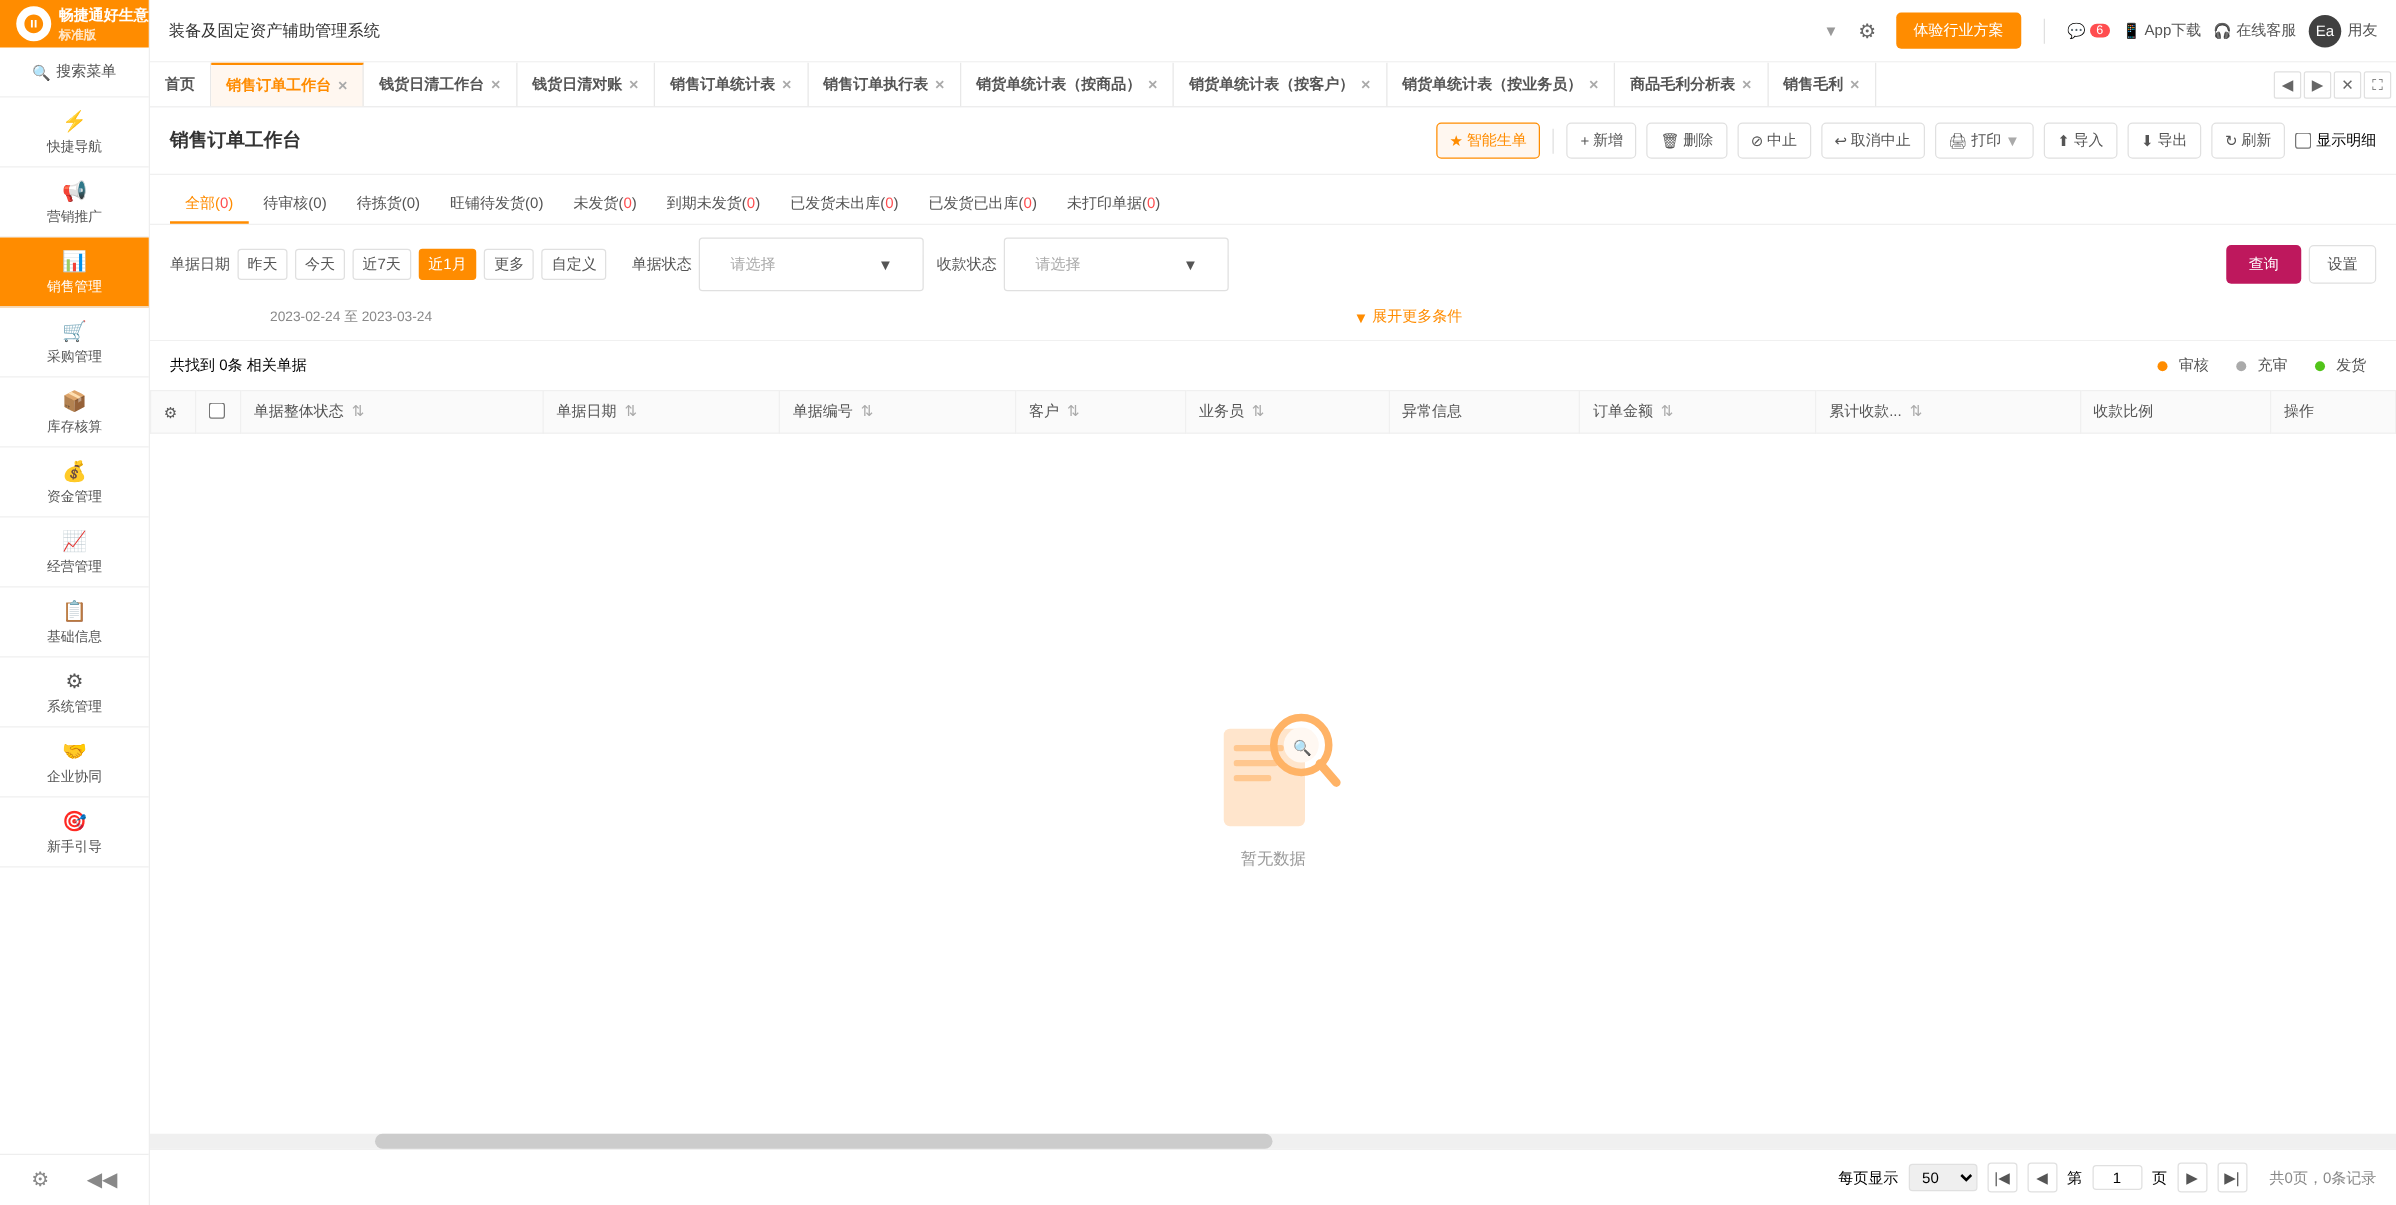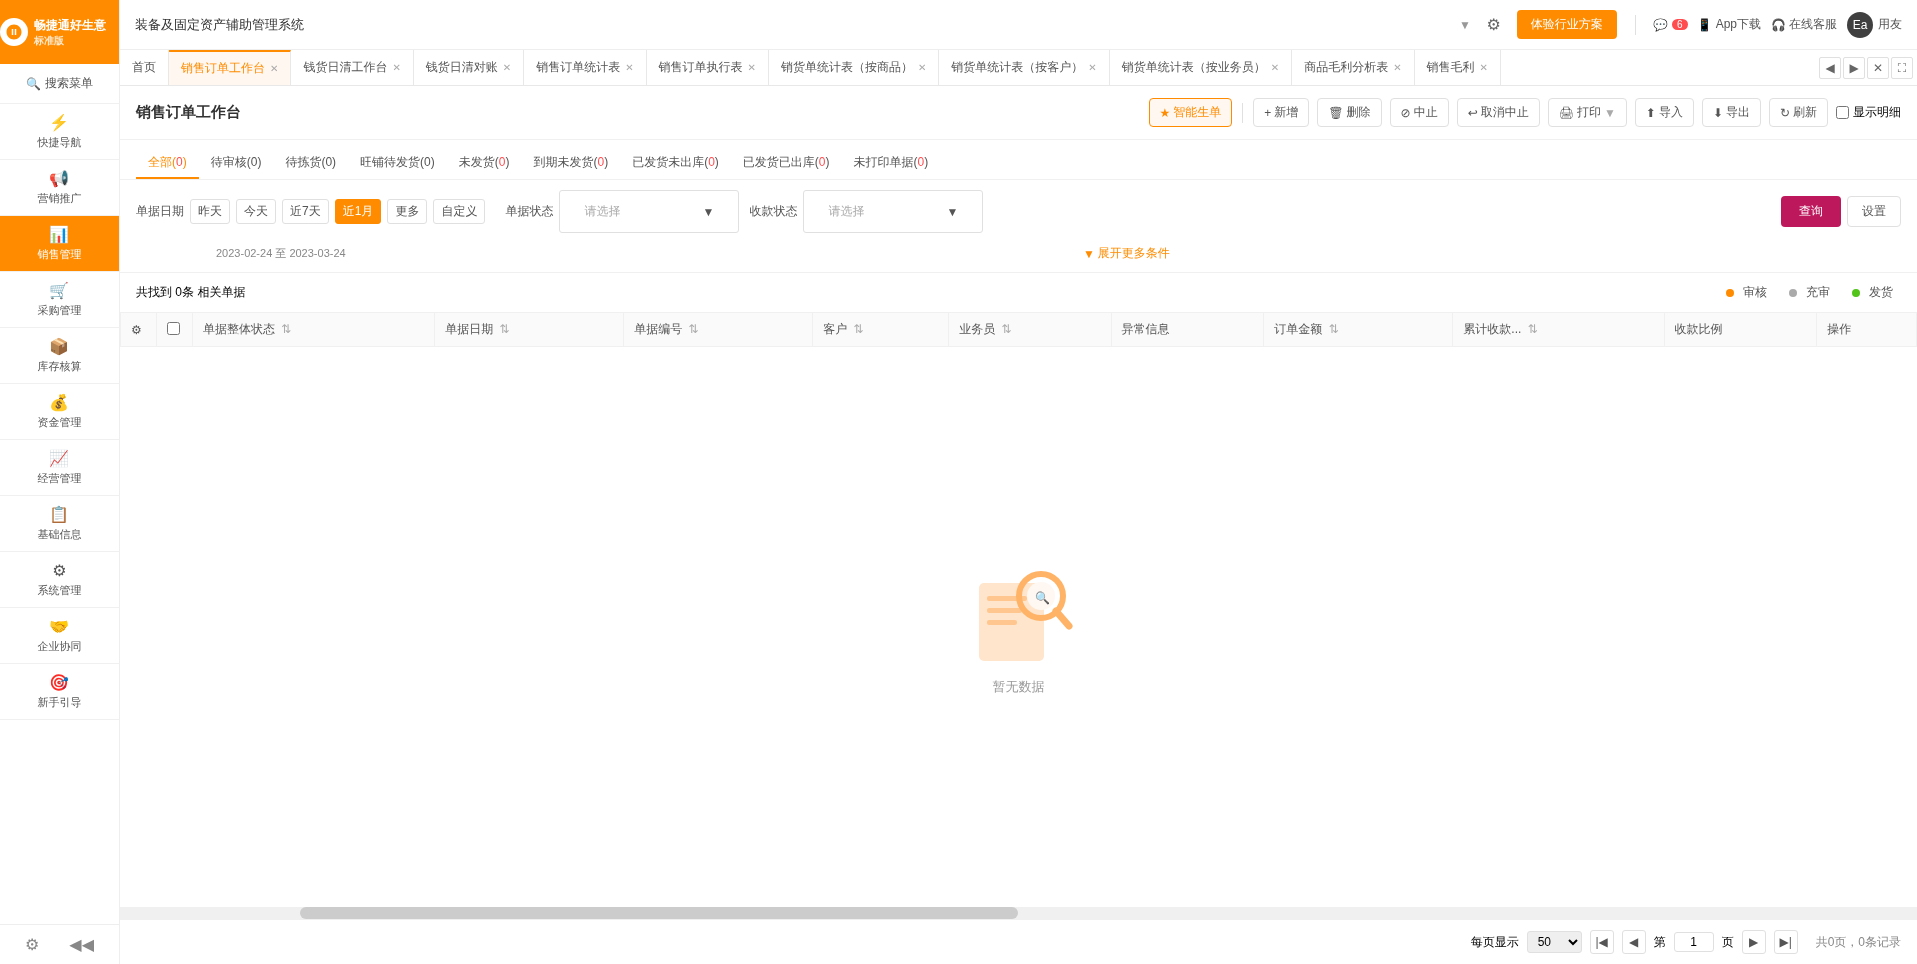--- a/index.html
+++ b/index.html
@@ -1,20 +1,20 @@
 <!DOCTYPE html>
 <html><head>
   <meta charset="utf-8">
   <style>
     * { box-sizing: border-box; margin: 0; padding: 0; font-family: 'Microsoft YaHei', Arial, sans-serif; font-size: 12px; }
     body { display: flex; height: 964px; overflow: hidden; background: #f5f5f5; }
 
     
     .sidebar { width: 120px; background: #fff; display: flex; flex-direction: column; border-right: 1px solid #eee; flex-shrink: 0; }
-    .sidebar-logo { height: 64px; background: #ff8c00; display: flex; align-items: center; justify-content: flex-start; gap: 6px; color: #fff; font-size: 13px; font-weight: bold; }
+    .sidebar-logo { height: 38px; background: #ff8c00; display: flex; align-items: center; justify-content: flex-end; gap: 6px; color: #fff; font-size: 13px; font-weight: bold; }
     .sidebar-logo-icon { width: 28px; height: 28px; background: #fff; border-radius: 50%; display: flex; align-items: center; justify-content: center; }
     .sidebar-logo-icon svg { width: 18px; height: 18px; }
     .sidebar-search { height: 40px; display: flex; align-items: center; justify-content: center; cursor: pointer; color: #555; gap: 4px; border-bottom: 1px solid #f0f0f0; }
     .sidebar-item { height: 56px; display: flex; flex-direction: column; align-items: center; justify-content: center; cursor: pointer; color: #555; gap: 3px; border-bottom: 1px solid #f0f0f0; }
     .sidebar-item.active { background: #ff8c00; color: #fff; }
     .sidebar-item .item-icon { font-size: 16px; }
     .sidebar-item .item-label { font-size: 11px; }
     .sidebar-bottom { margin-top: auto; display: flex; align-items: center; justify-content: space-around; padding: 10px; border-top: 1px solid #eee; }
     .sidebar-bottom span { cursor: pointer; color: #888; font-size: 16px; }
 
@@ -23,21 +23,21 @@
 
     
     .top-header { height: 50px; background: #fff; display: flex; align-items: center; padding: 0 15px; border-bottom: 1px solid #eee; gap: 10px; flex-shrink: 0; }
     .header-btn-industry { background: #ff8c00; color: #fff; border: none; border-radius: 4px; padding: 6px 14px; cursor: pointer; font-size: 12px; }
     .badge { background: #ff4d4f; color: #fff; border-radius: 8px; padding: 0 5px; font-size: 10px; min-width: 16px; text-align: center; }
     .user-avatar { width: 26px; height: 26px; background: #404040; border-radius: 50%; display: flex; align-items: center; justify-content: center; color: #fff; font-size: 12px; }
     .gear-icon { width: 26px; height: 26px; cursor: pointer; color: #666; display: flex; align-items: center; justify-content: center; font-size: 16px; }
 
     
     .tab-bar { height: 36px; background: #fff; display: flex; align-items: center; border-bottom: 1px solid #e8e8e8; flex-shrink: 0; overflow: hidden; }
-    .tab-item { height: 36px; display: flex; align-items: center; padding: 0 12px; cursor: pointer; color: #555; white-space: nowrap; border-right: 1px solid #e8e8e8; gap: 5px; flex-shrink: 0; font-size: 12px; }
+    .tab-item { height: 36px; display: flex; align-items: center; padding: 0 12px; cursor: pointer; color: #555; white-space: nowrap; border-right: 1px solid #e8e8e8; gap: 5px; flex-shrink: 0; font-size: 12px; font-weight: bold; }
     .tab-item.active { background: #fff7f0; color: #ff8c00; border-top: 2px solid #ff8c00; }
     .tab-item.home { background: #fff; }
     .tab-close { color: #aaa; font-size: 10px; cursor: pointer; }
     .tab-nav-btns { display: flex; align-items: center; gap: 2px; margin-left: auto; padding-right: 4px; flex-shrink: 0; }
     .tab-nav-btn { width: 22px; height: 22px; cursor: pointer; display: flex; align-items: center; justify-content: center; color: #666; border: 1px solid #e0e0e0; border-radius: 2px; }
 
     
     .page-content { flex: 1; overflow: auto; padding: 0; background: #f0f2f5; display: flex; flex-direction: column; }
     .page-inner { background: #fff; margin: 0; flex: 1; display: flex; flex-direction: column; }
 

